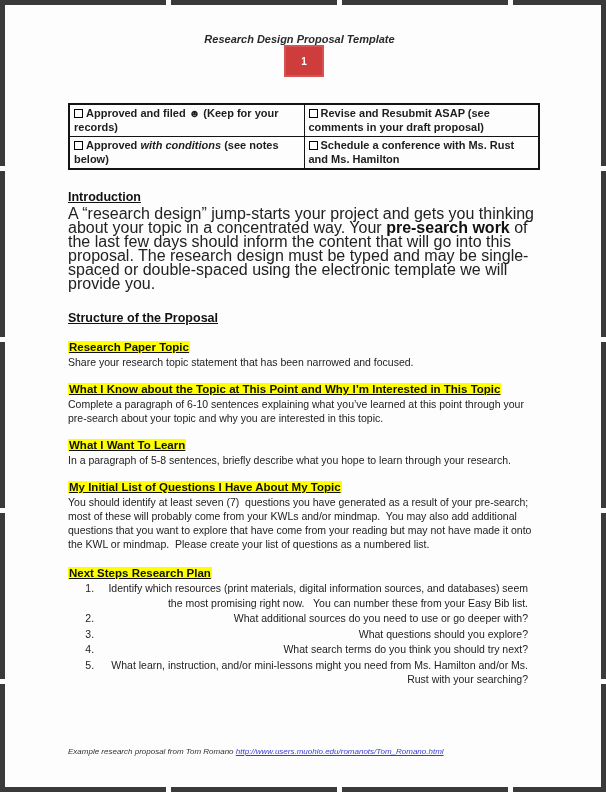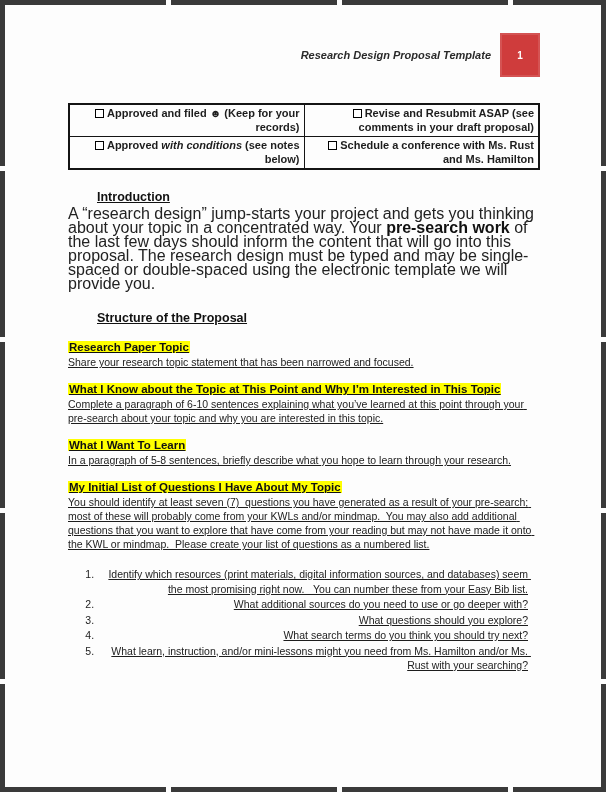--- a/index.html
+++ b/index.html
@@ -16,49 +16,49 @@
   
   .b-top,.b-bottom { position:absolute; left:0; right:0; height:5px;
     background:repeating-linear-gradient(90deg,#3a3a3a 0 166px,#fdfdfd 166px 171px); z-index:5; }
   .b-top{top:0} .b-bottom{bottom:0}
   .b-left,.b-right { position:absolute; top:0; bottom:0; width:5px;
     background:repeating-linear-gradient(180deg,#3a3a3a 0 166px,#fdfdfd 166px 171px); z-index:5; }
   .b-left{left:0} .b-right{right:0}
 
   .content { position:absolute; top:33px; left:68px; width:472px; }
 
-  .header-row { display:flex; justify-content:flex-end; align-items:center; height:44px; }
+  .header-row { display:flex; justify-content:space-between; align-items:center; height:44px;flex-direction:column; }
   .header-title { font-size:11px; font-weight:bold; font-style:italic; color:#2a2a2a; margin-right:9px; }
   .page-badge {
     width:40px; height:44px; background:#cf3c3c; color:#ffffff;
     display:flex; align-items:center; justify-content:center;
     font-size:10px; font-weight:bold;
     box-shadow:inset 0 0 0 2px rgba(255,255,255,0.12);
   }
 
-  table.status-table { border-collapse:collapse; width:100%; margin-top:26px;text-align:right; }
+  table.status-table { border-collapse:collapse; width:100%; margin-top:26px; }
   table.status-table td {
     border:1.5px solid #141414; width:50%;
     padding:1px 4px 2px 4px;
     font-size:11px; font-weight:bold; line-height:14px; vertical-align:top;
   }
   table.status-table { border:2px solid #141414; }
   .cb { display:inline-block; width:9px; height:9px; border:1.7px solid #000;
         margin-right:3px; vertical-align:-1px; background:#fff; }
   .smiley { font-weight:bold; }
 
   .doc-title { margin-top:14px; font-size:15px; font-weight:bold; line-height:20px; color:#111; }
 
   .h-main { margin-top:20px; font-size:12.5px; font-weight:bold; color:#111; }
-  .h-main span { text-decoration:underline;margin-left:29px; }
+  .h-main span { text-decoration:underline; }
 
   .para { margin-top:3px; font-size:16px; line-height:14px; white-space:pre-wrap; color:#222; }
   .para b { color:#111; }
 
-  .section { margin-top:14px;text-decoration:underline; }
+  .section { margin-top:14px; }
   .sec-head { font-size:11.5px; font-weight:bold; color:#111; }
   .sec-head span { background:#ffff00; text-decoration:underline; padding:0 1px; }
   .sec-body { margin-top:2px; font-size:10.5px; line-height:14px; white-space:pre-wrap; color:#222; }
 
   ol.steps { margin:2px 12px 0 0; padding-left:29px;text-align:right; }
   ol.steps li { font-size:10.5px; line-height:14.5px; margin-bottom:1px;
                 white-space:pre-wrap; padding-left:4px; color:#222; }
 
   .footer { position:absolute; left:68px; bottom:36px; font-size:8px; font-style:italic; color:#333; }
   .footer a { color:#3b3bd1; text-decoration:underline; cursor:pointer; }
@@ -120,24 +120,28 @@
       <div class="sec-head"><span>What I Want To Learn</span></div>
       <div class="sec-body">In a paragraph of 5-8 sentences, briefly describe what you hope to learn through your research.</div>
     </div>
 
     <div class="section">
       <div class="sec-head"><span>My  Initial List of Questions I Have About My Topic</span></div>
       <div class="sec-body">You should identify at least seven (7)  questions you have generated as a result of your pre-search; most of these will probably come from your KWLs and/or mindmap.  You may also add additional questions that you want to explore that have come from your reading but may not have made it onto the KWL or mindmap.  Please create your list of questions as a numbered list.</div>
     </div>
 
     <div class="section" style="margin-top:16px">
+      <div class="sec-head"><span>Next Steps Research Plan</span></div>
       <ol class="steps">
         <li>Identify which resources (print materials, digital information sources, and databases) seem the most promising right now.   You can number these from your Easy Bib list.</li>
         <li>What additional sources do you need to use or go deeper with?</li>
         <li>What questions should you explore?</li>
         <li>What search terms do you think you should try next?</li>
         <li>What learn, instruction, and/or mini-lessons might you need from Ms. Hamilton and/or Ms. Rust with your searching?</li>
       </ol>
     </div>
 
   </div>
 
+  <div class="footer">
+    <span>Example research proposal from Tom Romano </span><a>http://www.users.muohio.edu/romanots/Tom_Romano.html</a>
+  </div>
 </div>
 
 </body></html>

